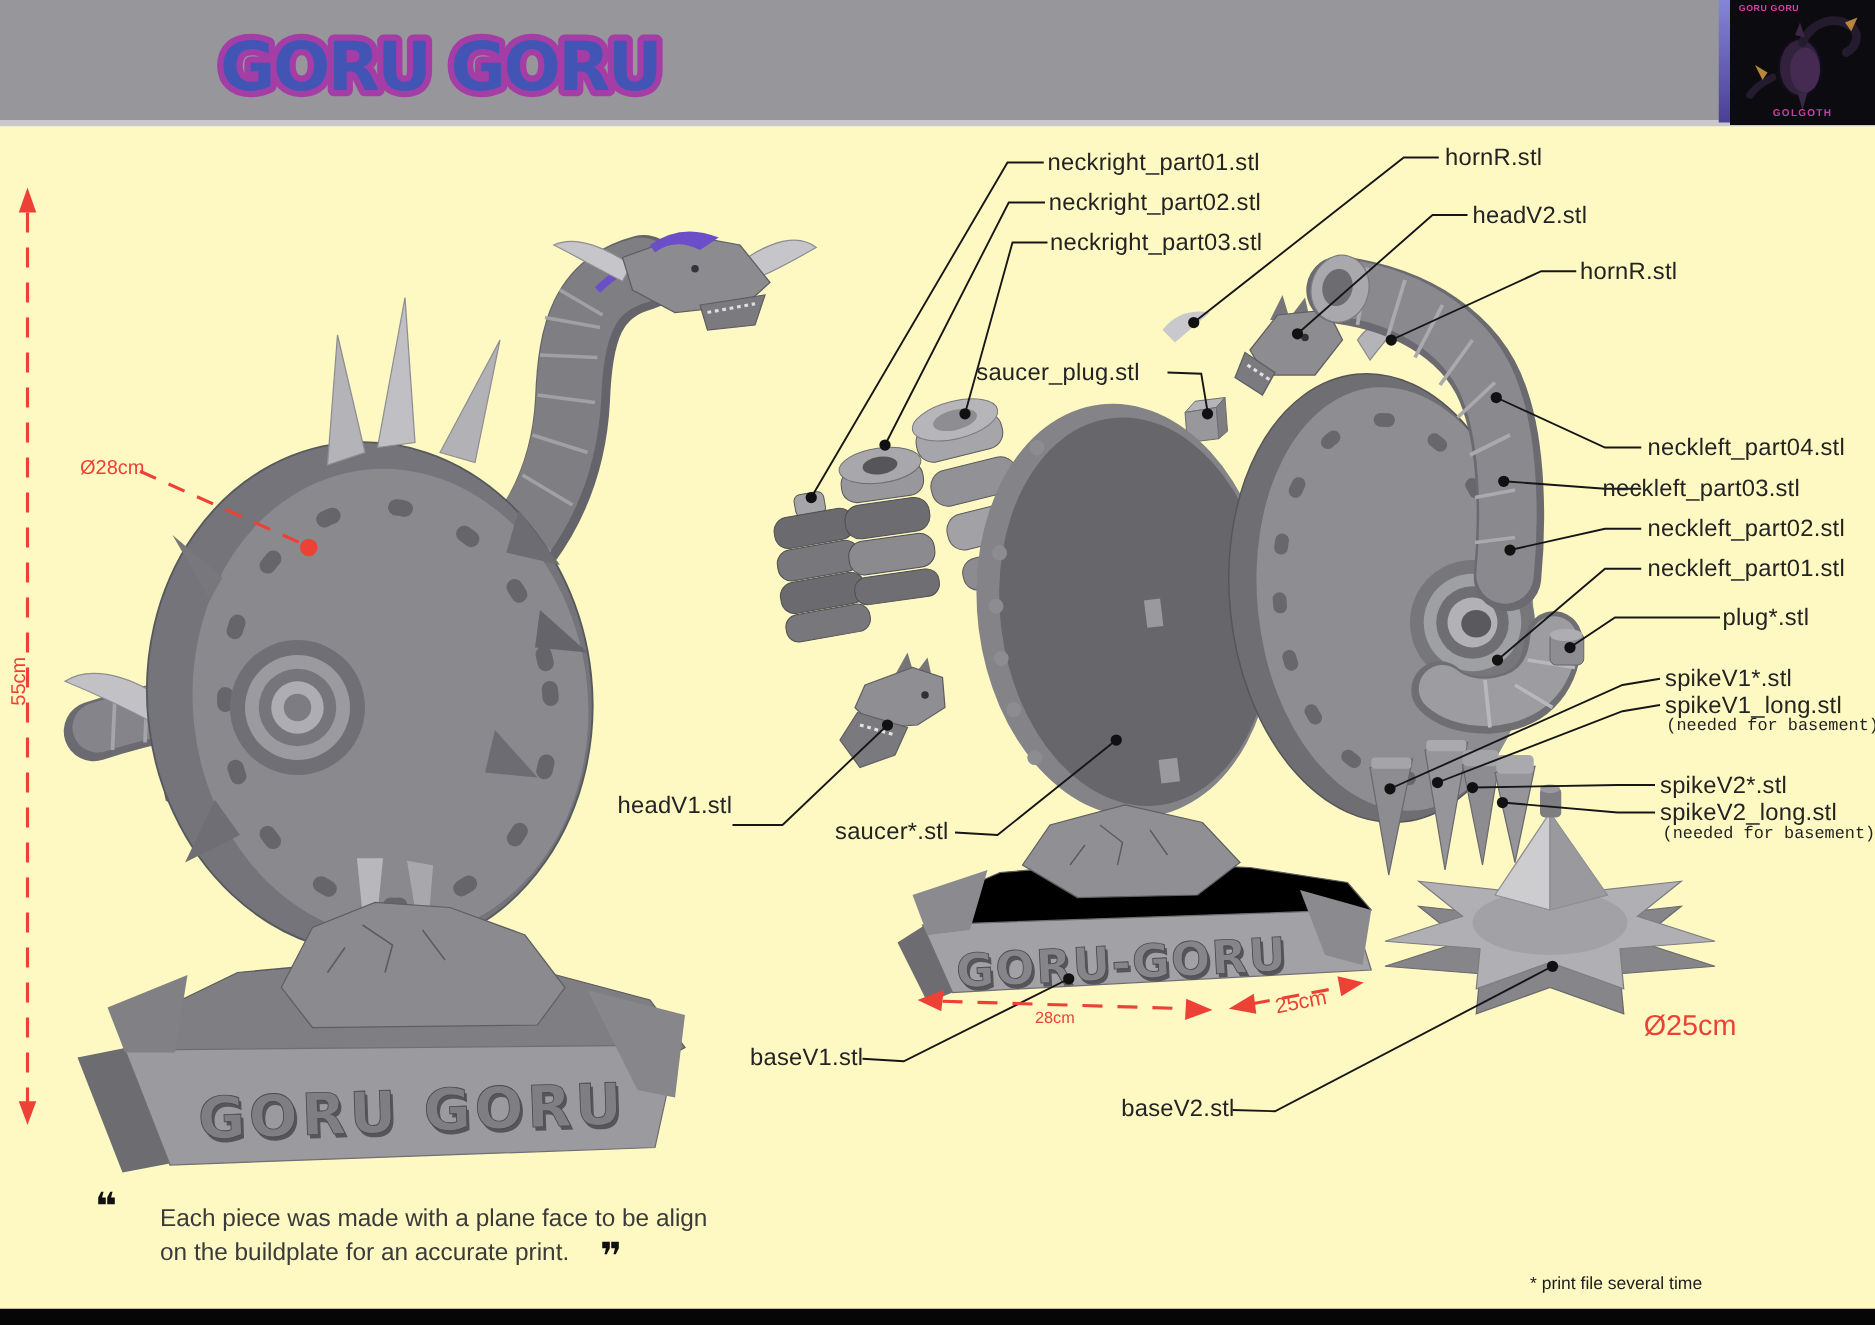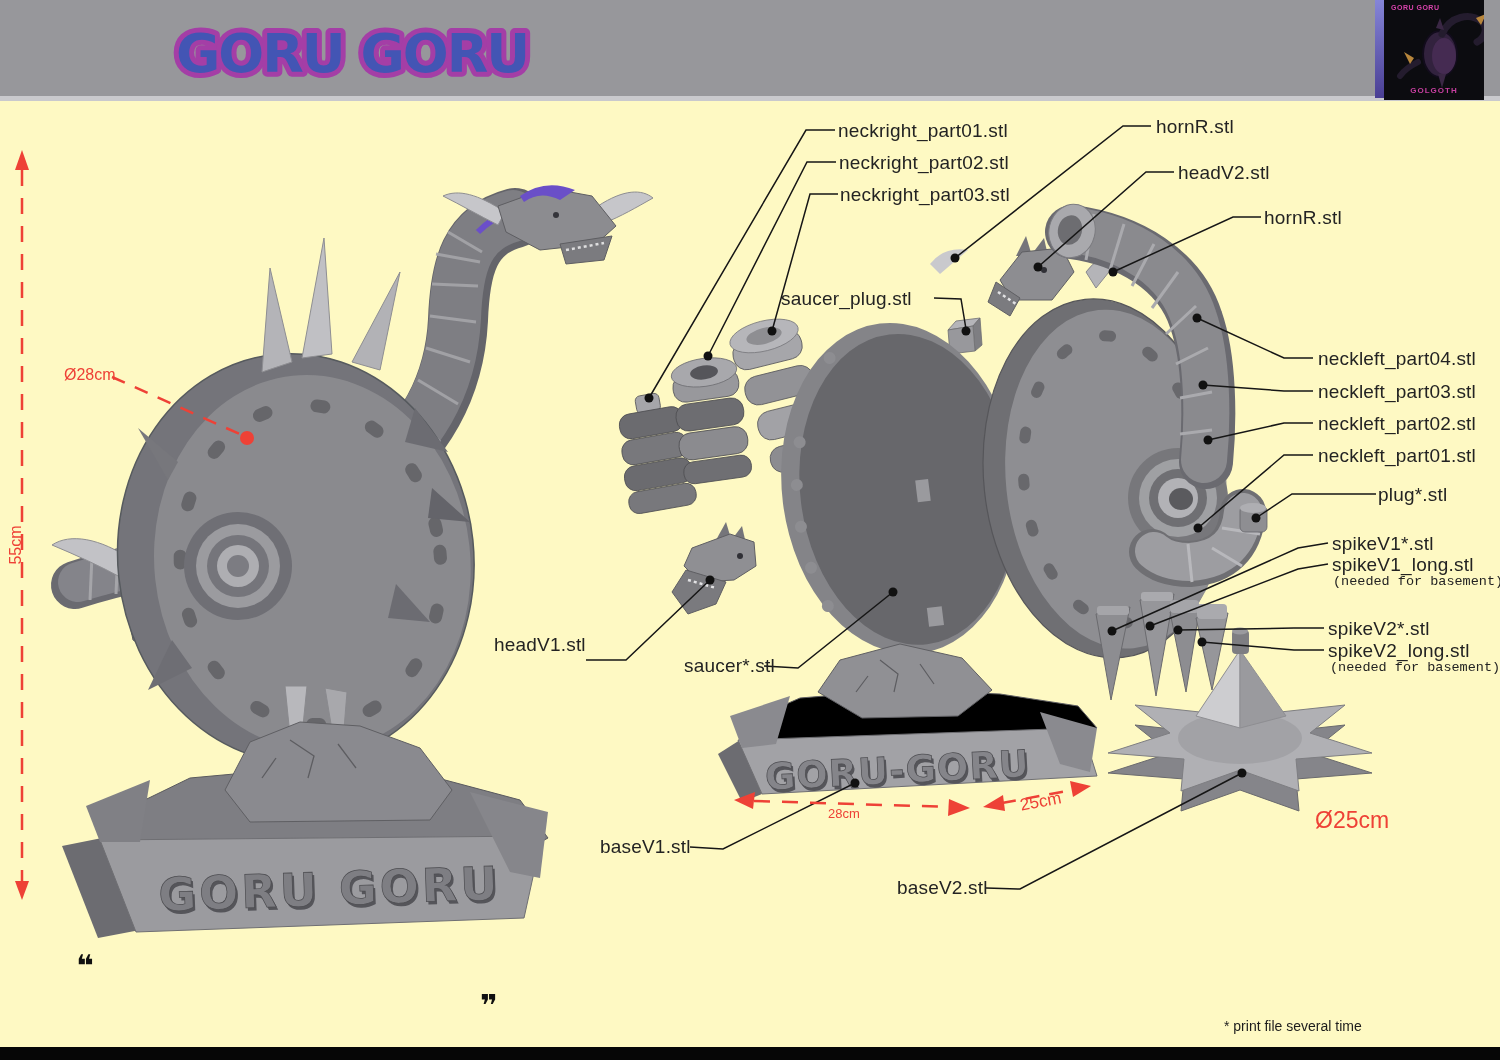--- a/index.html
+++ b/index.html
@@ -4,21 +4,21 @@
 <style>
   html,body{margin:0;padding:0;background:#e8e8e8;}
   .page{position:relative;width:1500px;height:1060px;background:#fef9c3;overflow:hidden;
         font-family:"Liberation Sans",sans-serif;}
   
   .header{position:absolute;left:0;top:0;width:1500px;height:96px;background:#97979b;z-index:3;}
   .header-underline{position:absolute;left:0;top:96px;width:1500px;height:5px;background:#c9c9cd;z-index:3;}
   .notice{position:absolute;left:16px;top:16px;font-size:41px;font-weight:bold;color:#0b0b0b;
           border-bottom:4px solid #0b0b0b;padding:0 10px 8px 2px;letter-spacing:0;}
   .logo-svg{position:absolute;left:172px;top:12px;z-index:4;}
-  .thumb{position:absolute;left:1384px;top:0;width:100px;height:100px;background:#0c0c10;z-index:5;overflow:hidden;}
+  .thumb{position:absolute;left:1384px;top:0;width:116px;height:100px;background:#0c0c10;z-index:5;overflow:hidden;}
   .thumb-strip{position:absolute;left:1375px;top:0;width:9px;height:98px;z-index:5;
                background:linear-gradient(#8585d8,#4a3f94);}
   .thumb-title{position:absolute;left:7px;top:4px;font-size:7px;font-weight:bold;color:#d843ac;letter-spacing:.5px;}
   .thumb-caption{position:absolute;left:0;bottom:5px;width:100%;text-align:center;font-size:8px;font-weight:bold;color:#c73fa0;letter-spacing:1px;}
   
   .lbl{position:absolute;font-size:19px;color:#232323;white-space:nowrap;letter-spacing:.2px;z-index:2;}
   .lbl-small{position:absolute;font-size:13.5px;color:#232323;white-space:nowrap;z-index:2;font-family:Liberation Mono, monospace;}
   .red{position:absolute;color:#ee4136;white-space:nowrap;z-index:2;}
   
   .quote-mark{position:absolute;font-family:"DejaVu Sans",sans-serif;font-size:30px;font-weight:bold;color:#101010;z-index:2;}
@@ -348,39 +348,40 @@
   </svg>
 
   <div class="lbl" style="left:838px;top:120px">neckright_part01.stl</div>
   <div class="lbl" style="left:839px;top:152px">neckright_part02.stl</div>
   <div class="lbl" style="left:840px;top:184px">neckright_part03.stl</div>
   <div class="lbl" style="left:1156px;top:116px">hornR.stl</div>
   <div class="lbl" style="left:1178px;top:162px">headV2.stl</div>
   <div class="lbl" style="left:1264px;top:207px">hornR.stl</div>
   <div class="lbl" style="left:781px;top:288px">saucer_plug.stl</div>
   <div class="lbl" style="left:1318px;top:348px">neckleft_part04.stl</div>
-  <div class="lbl" style="left:1318px;top:381px">neckleft_part03.stl</div>
+  <div class="lbl" style="left:1282px;top:381px">neckleft_part03.stl</div>
   <div class="lbl" style="left:1318px;top:413px">neckleft_part02.stl</div>
   <div class="lbl" style="left:1318px;top:445px">neckleft_part01.stl</div>
   <div class="lbl" style="left:1378px;top:484px">plug*.stl</div>
   <div class="lbl" style="left:1332px;top:533px">spikeV1*.stl</div>
   <div class="lbl" style="left:1332px;top:554px">spikeV1_long.stl</div>
   <div class="lbl-small" style="left:1333px;top:574px">(needed for basement)</div>
   <div class="lbl" style="left:1328px;top:618px">spikeV2*.stl</div>
   <div class="lbl" style="left:1328px;top:640px">spikeV2_long.stl</div>
   <div class="lbl-small" style="left:1330px;top:660px">(needed for basement)</div>
   <div class="lbl" style="left:494px;top:634px">headV1.stl</div>
-  <div class="lbl" style="left:684px;top:655px">saucer*.stl</div>
+  <div class="lbl" style="left:668px;top:655px">saucer*.stl</div>
   <div class="lbl" style="left:600px;top:836px">baseV1.stl</div>
   <div class="lbl" style="left:897px;top:877px">baseV2.stl</div>
 
   <div class="red" style="left:-16px;top:536px;width:64px;text-align:center;font-size:16px;transform:rotate(-90deg)">55cm</div>
   <div class="red" style="left:64px;top:366px;font-size:16px">Ø28cm</div>
   <div class="red" style="left:828px;top:806px;font-size:13px">28cm</div>
   <div class="red" style="left:1020px;top:792px;font-size:17px;transform:rotate(-11deg)">25cm</div>
   <div class="red" style="left:1315px;top:807px;font-size:23px">Ø25cm</div>
 
   <div class="quote-mark" style="left:76px;top:948px">❝</div>
+  <div class="quote-text">Each piece was made with a plane face to be align on the buildplate for an accurate print.</div>
   <div class="quote-mark" style="left:480px;top:988px">❞</div>
   <div class="footnote">* print file several time</div>
 
   <div class="bottom-bar"></div>
 </div>
 
 </body></html>

